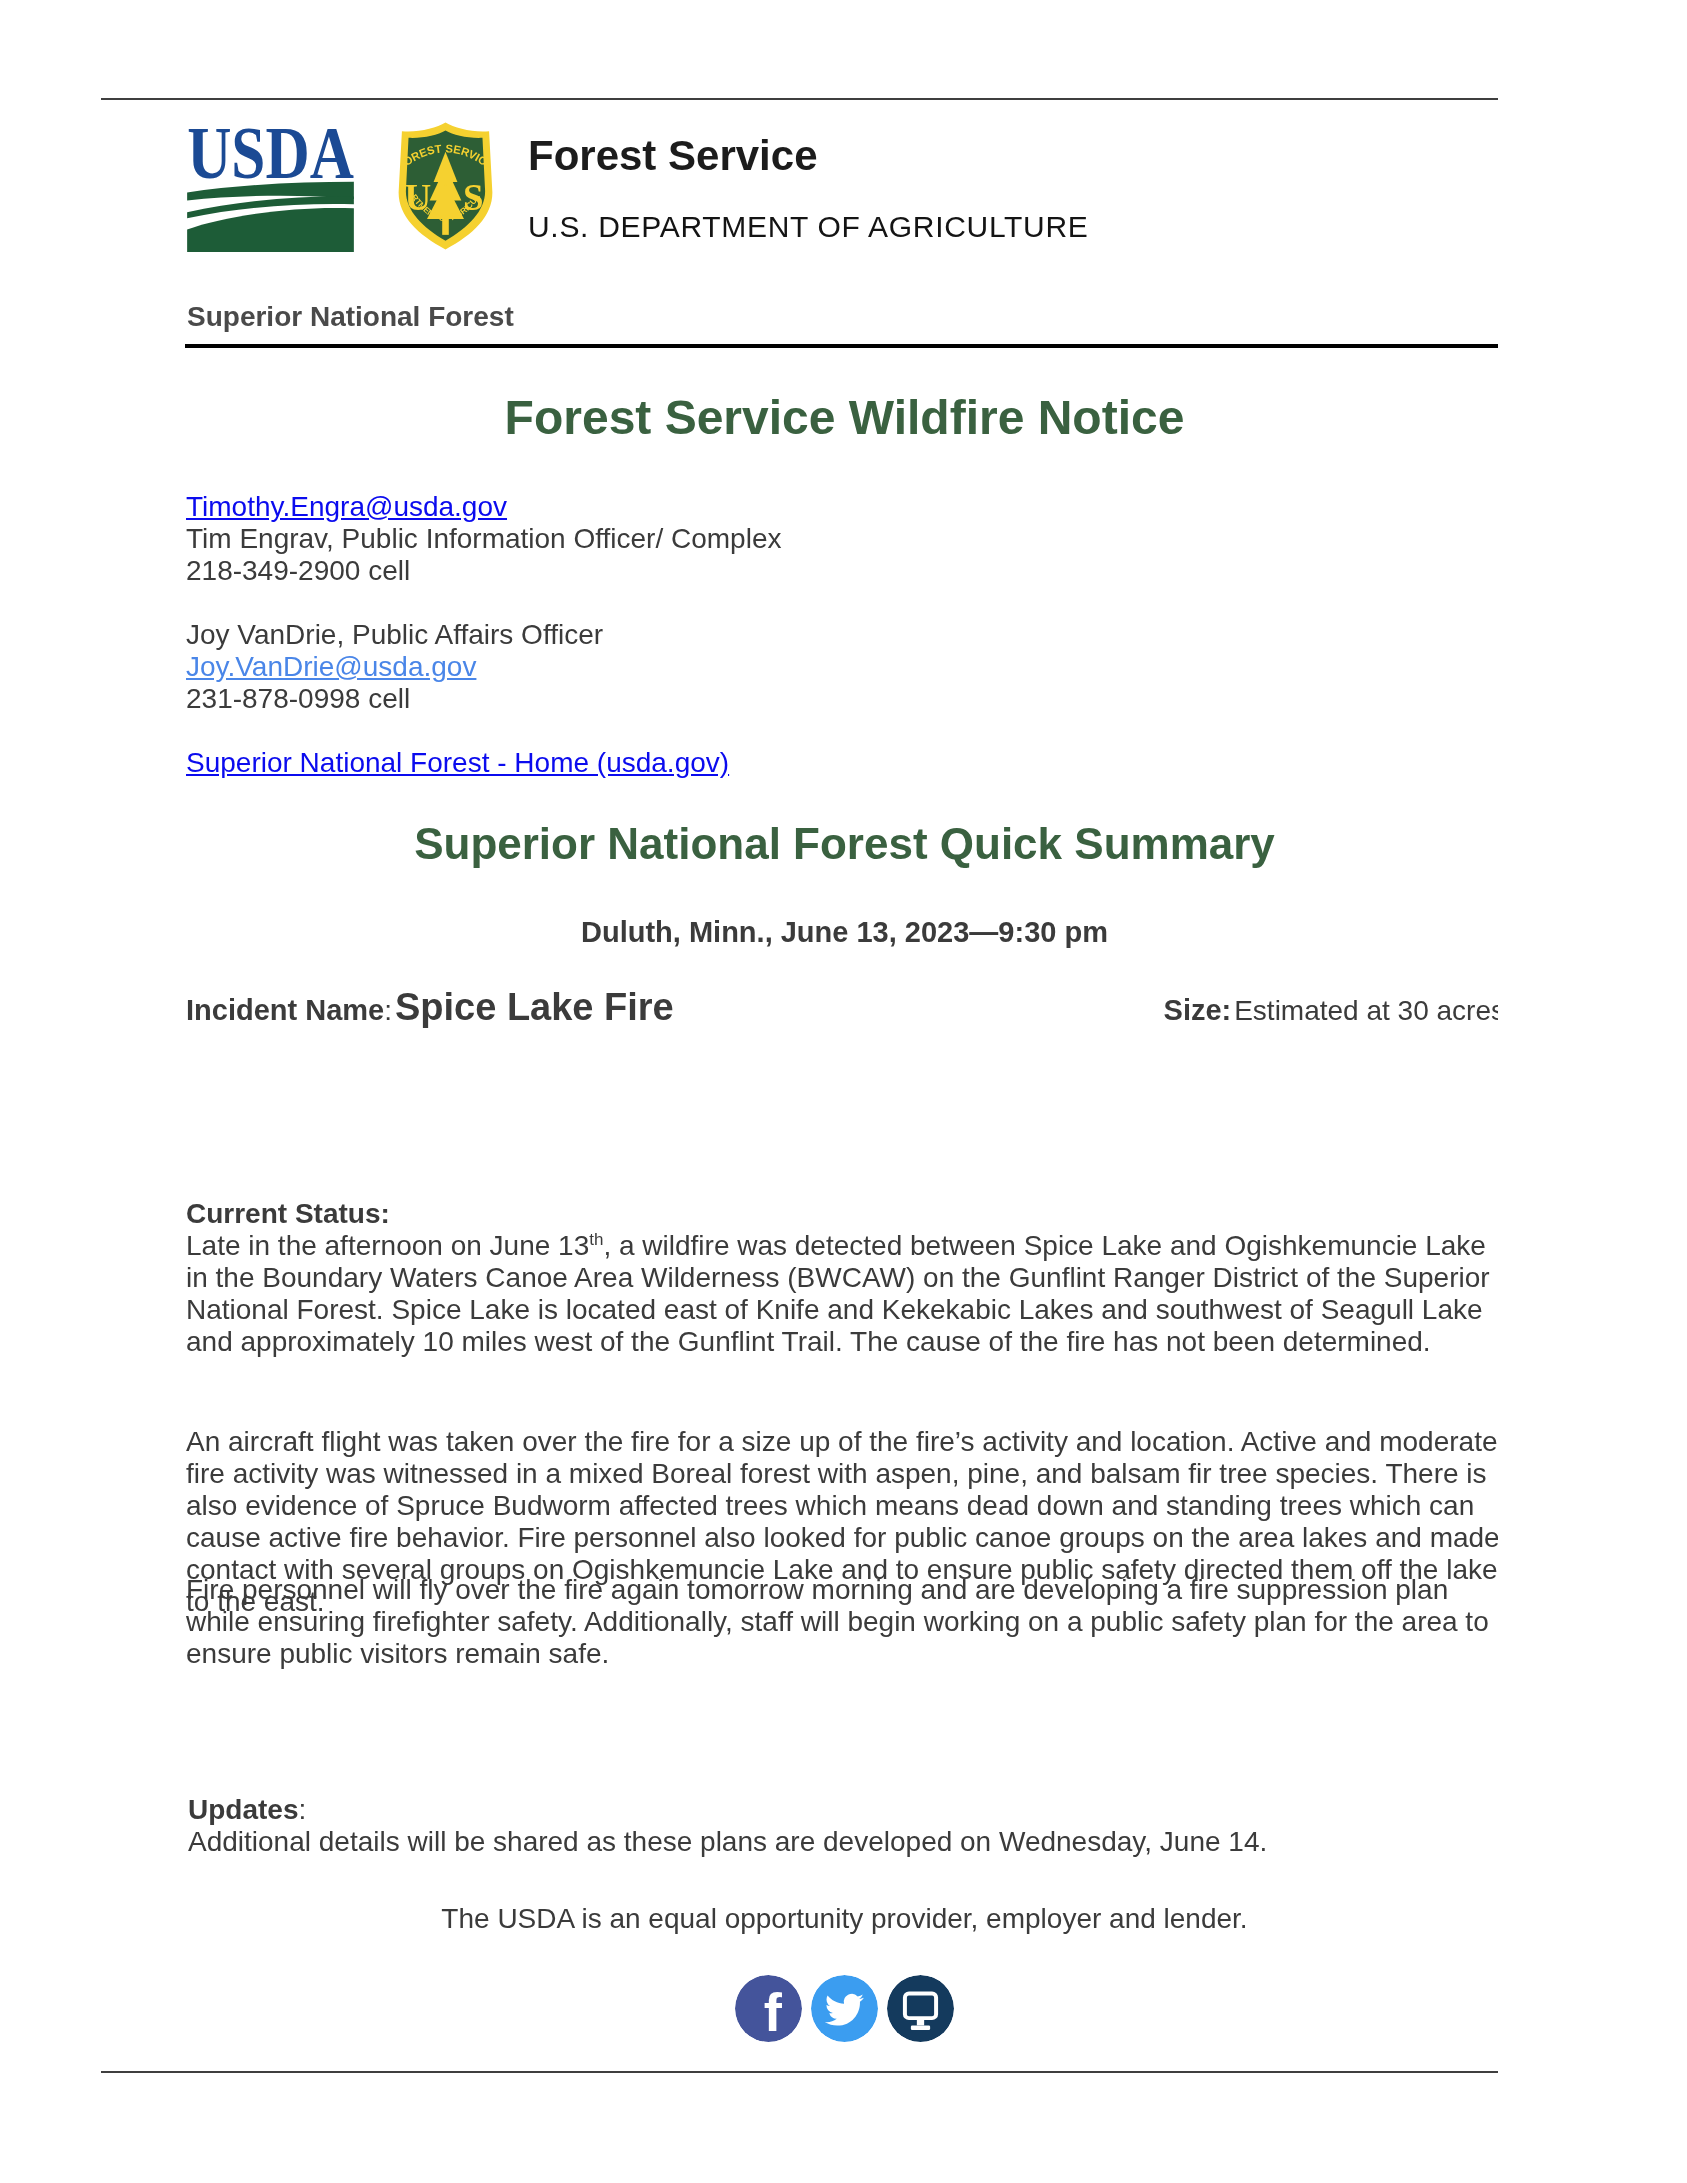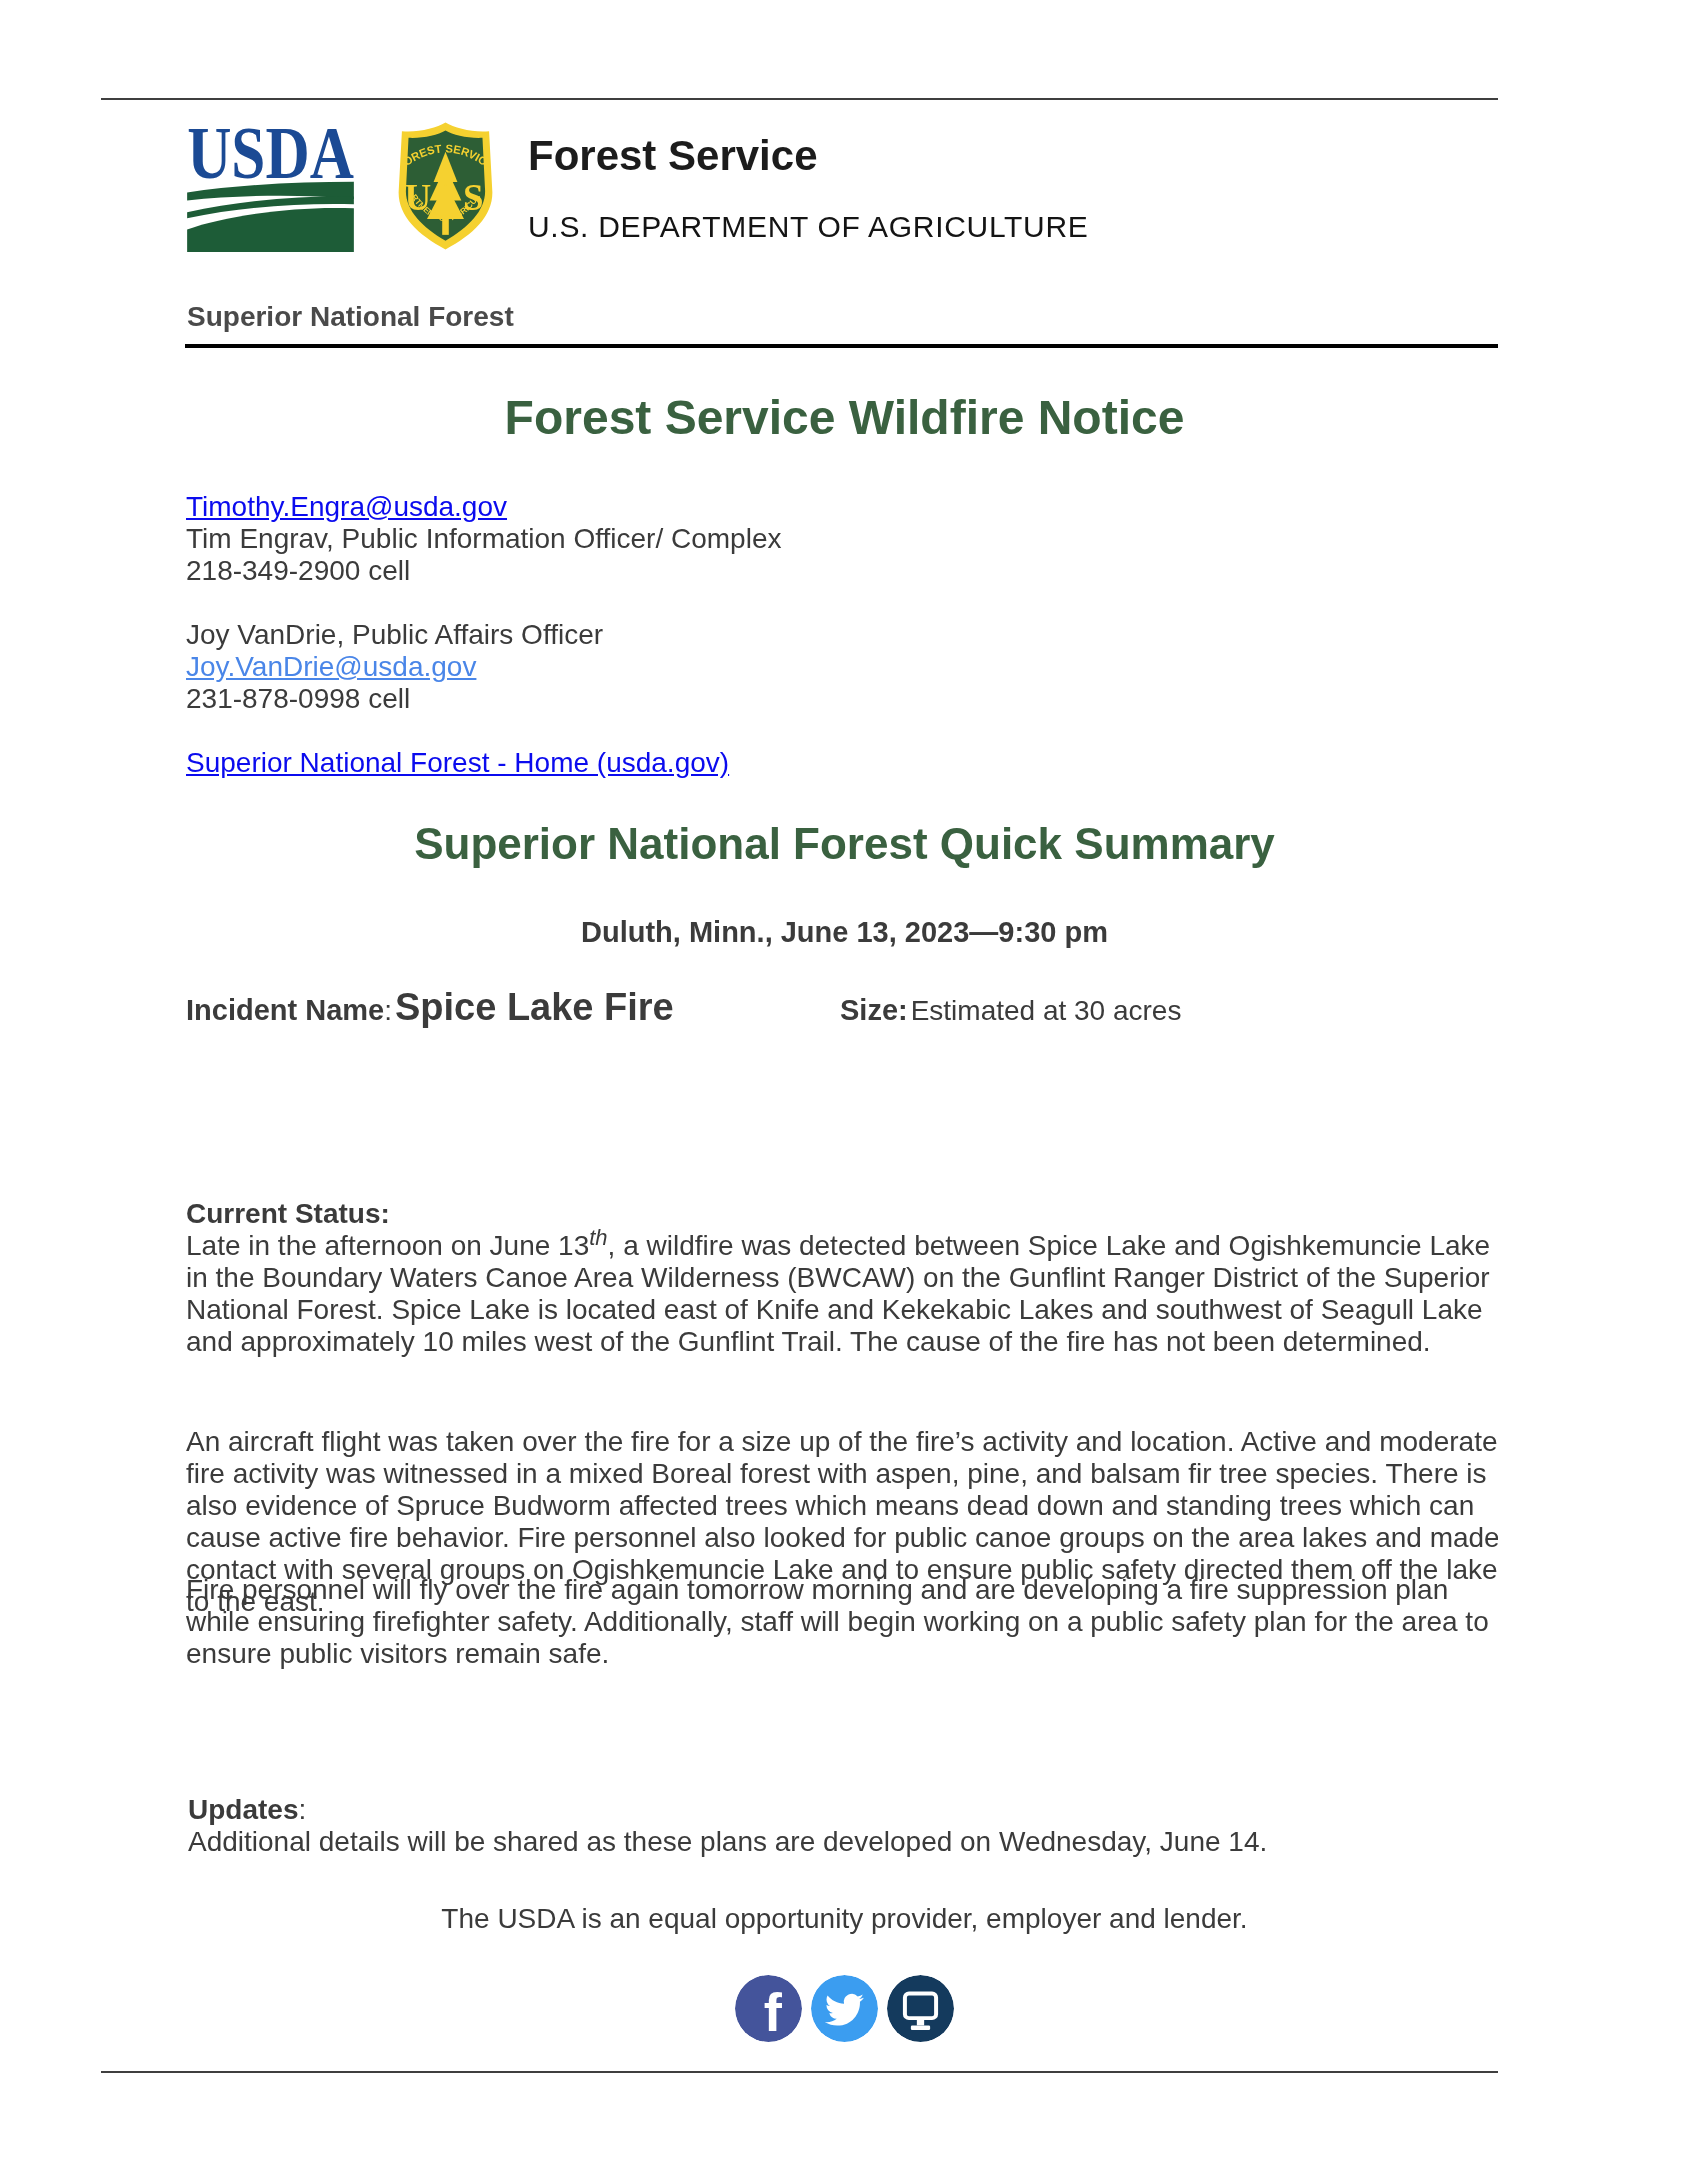--- a/index.html
+++ b/index.html
@@ -15,28 +15,28 @@
   .line{height:32px;white-space:nowrap;}
   a.link{text-decoration:underline;cursor:pointer;}
   a.link.blue{color:#0b0bee;text-decoration-color:#0b0bee;}
   a.link.lightblue{color:#4a86e8;text-decoration-color:#4a86e8;}
   .brand-name{font-size:42px;font-weight:bold;color:#1c1c1c;line-height:1;}
   .brand-dept{font-size:30px;color:#141414;line-height:1;letter-spacing:0.7px;}
   .unit-name{font-size:28px;font-weight:bold;color:#4a4a4a;line-height:1;}
   .doc-title{font-size:48px;font-weight:bold;line-height:48px;}
   .summary-heading{font-size:44px;font-weight:bold;line-height:44px;}
   .dateline{font-size:29px;font-weight:bold;line-height:32px;}
-  .incident-row{display:flex;align-items:baseline;line-height:38px;white-space:nowrap;}
+  .incident-row{display:flex;align-items:baseline;line-height:38px;white-space:nowrap;justify-content:space-between;}
   .incident-seg1{width:654px;}
   .incident-label{font-size:29px;font-weight:bold;}
   .incident-name{font-size:38px;font-weight:bold;}
   .size-label{font-size:29px;font-weight:bold;}
   .size-value{font-size:28px;}
   .para{width:1319px;}
-  sup.ord{font-size:22px;vertical-align:super;line-height:0;font-style:italic;}
+  sup.ord{font-size:17px;vertical-align:super;line-height:0;}
   .footer-text{font-size:28px;line-height:32px;}
   .social-row{display:flex;justify-content:center;gap:9.3px;width:1319px;}
   .social-btn{width:67px;height:67px;border-radius:50%;cursor:pointer;}
 </style>
 </head>
 <body>
 
 <div id="page">
 
   <div class="rule" style="left:101px;top:98px;width:1487px;height:2px;"></div>

